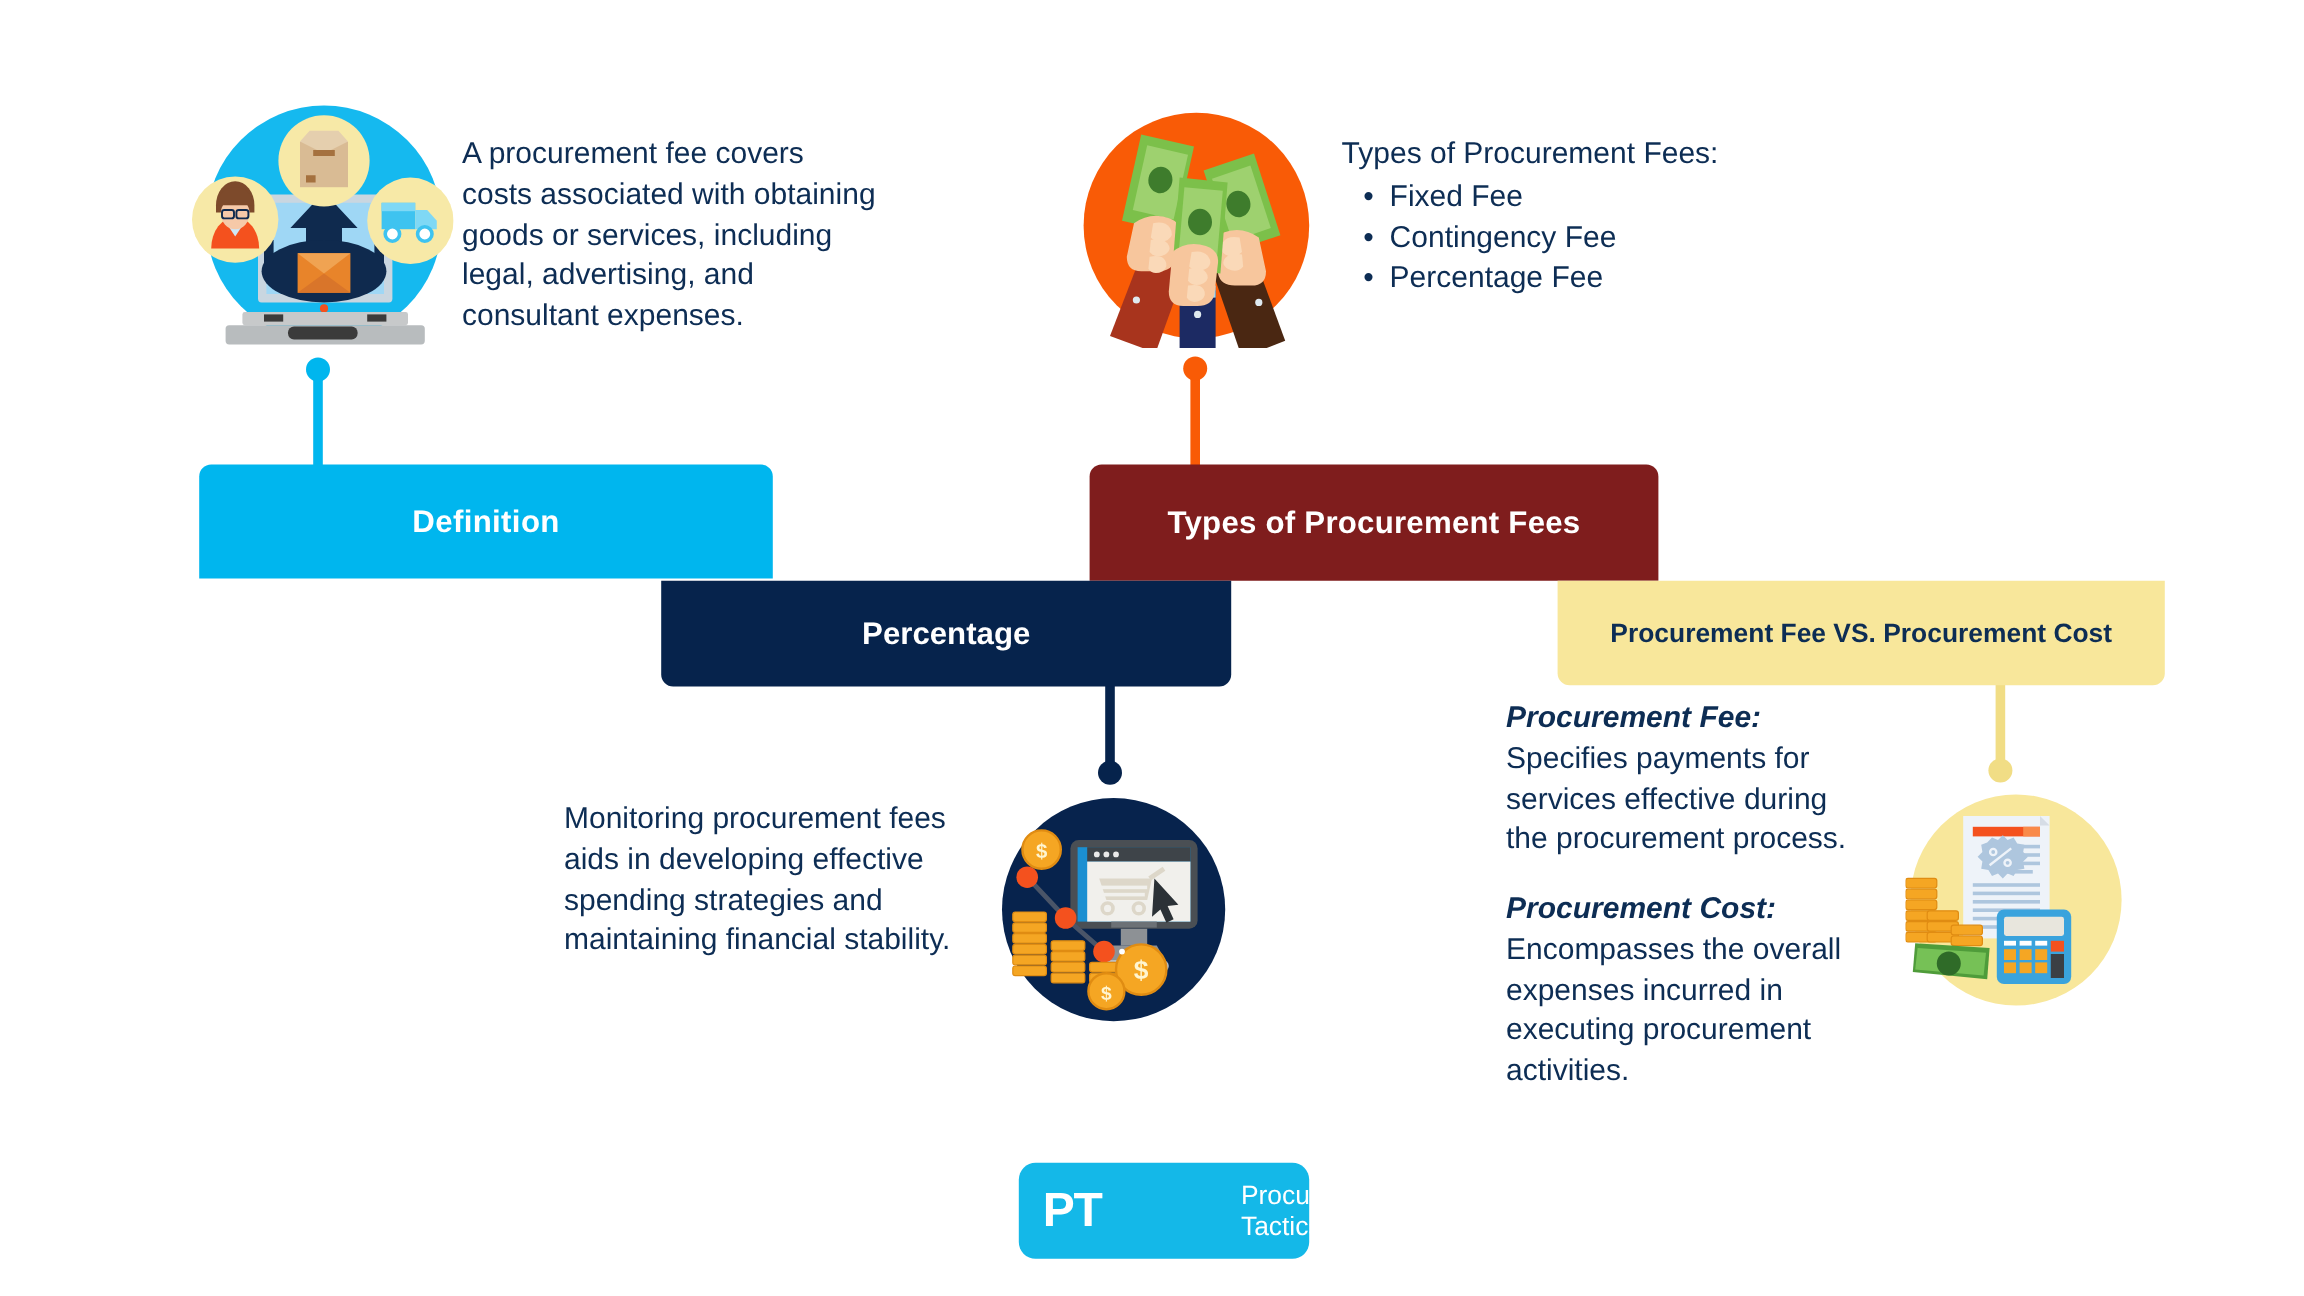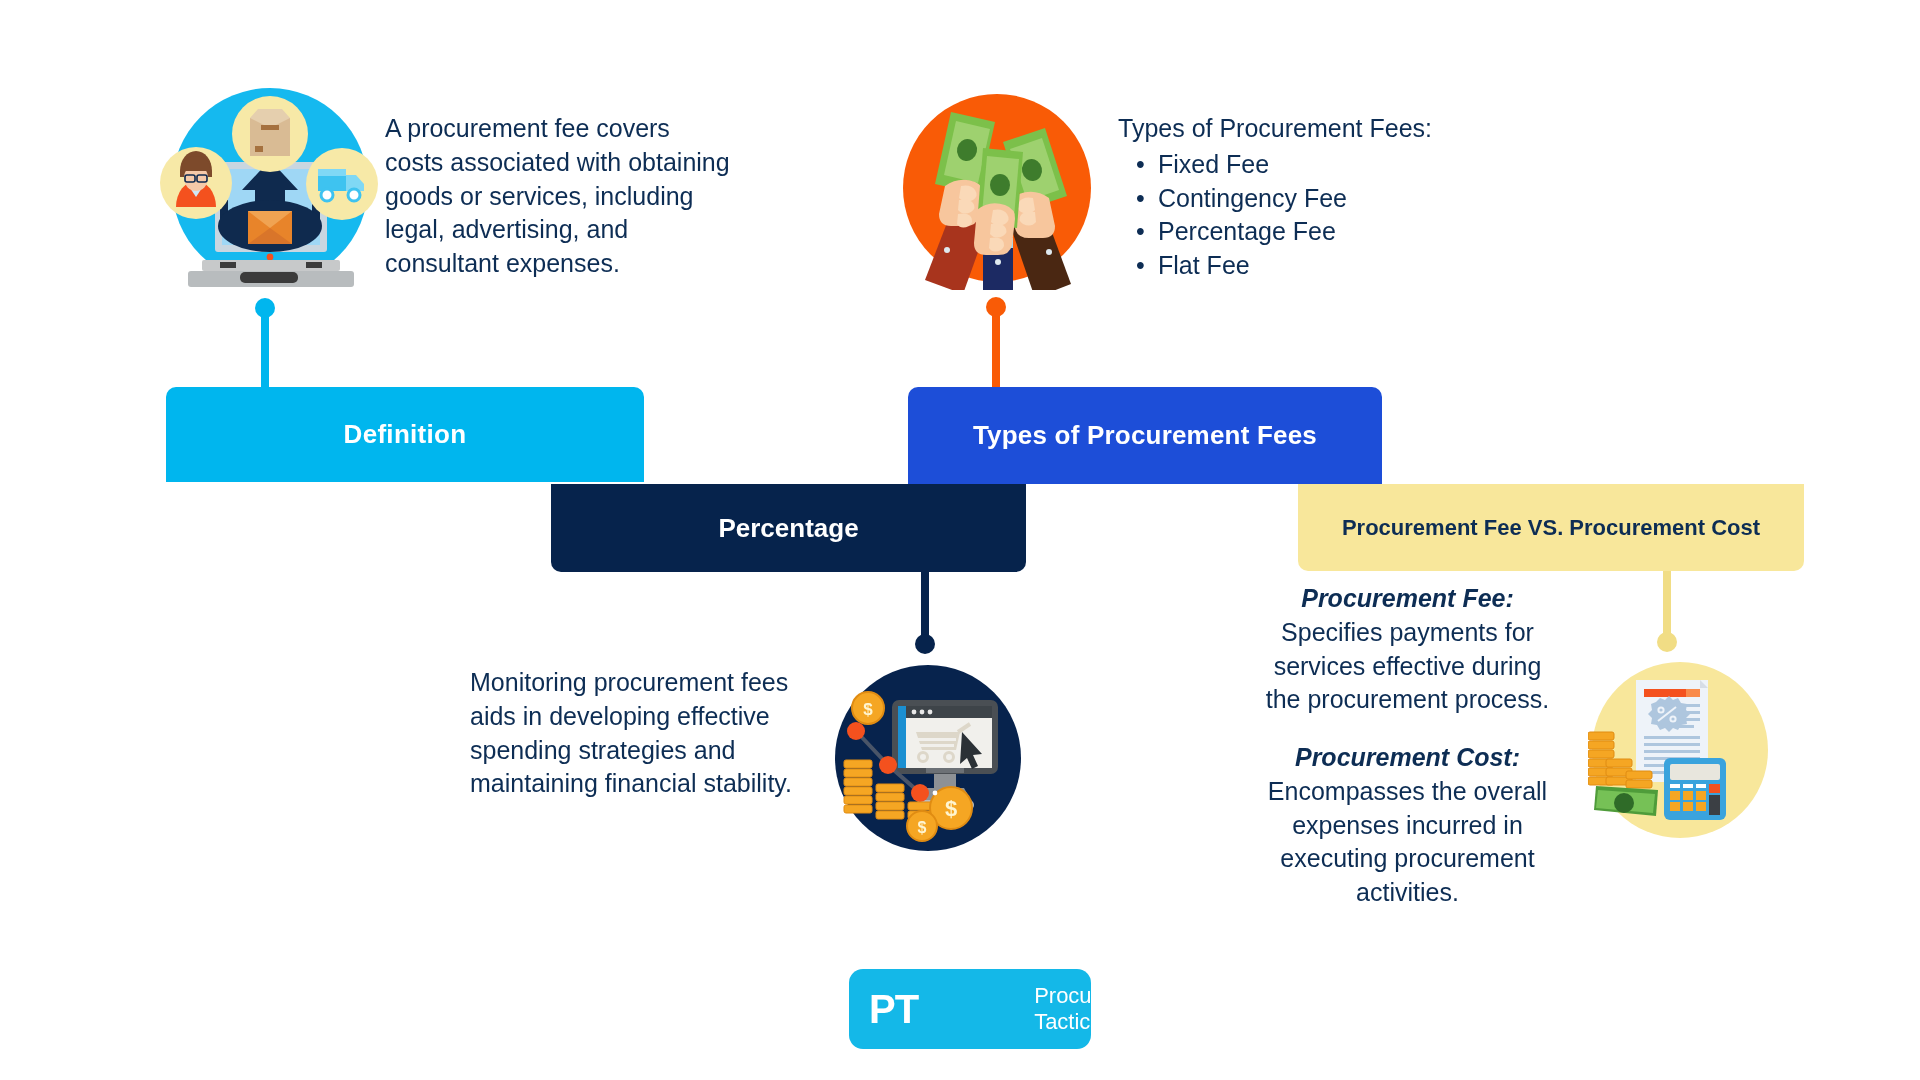--- a/index.html
+++ b/index.html
@@ -37,21 +37,21 @@
     left: 166px; top: 387px;
     width: 478px; height: 95px;
     background: #00b6ee;
     border-radius: 10px 10px 0 0;
     font-size: 26px;
     letter-spacing: .3px;
   }
   .banner-types {
     left: 908px; top: 387px;
     width: 474px; height: 97px;
-    background: #1d4ed8;
+    background: #7f1d1d;
     border-radius: 10px 10px 0 0;
     font-size: 26px;
     padding: 0 60px;
     letter-spacing: .2px;
     justify-content: center;
   }
   .banner-importance {
     left: 551px; top: 484px;
     width: 475px; height: 88px;
     background: #06234c;
@@ -251,21 +251,20 @@
       <path d="M91 148 q10 -2 13 3 t-2 9 q-8 4 -12 -2z" fill="#fad9b8"></path>
     </svg>
   </div>
 
   <div class="para" style="left:1118px; top:112px; width:400px;">
     <div class="list-title">Types of Procurement Fees:</div>
     <ul class="fee-list">
       <li>Fixed Fee</li>
       <li>Contingency Fee</li>
       <li>Percentage Fee</li>
-      <li>Flat Fee</li>
     </ul>
   </div>
 
   <div class="conn-dot" style="left:986px; top:297px; width:20px; height:20px; background:#f95b06;"></div>
   <div class="conn-line" style="left:992px; top:306px; width:8px; height:85px; background:#f95b06;"></div>
 
   <div class="banner banner-types">
     <span>Types of Procurement Fees</span>
   </div>
 
@@ -334,21 +333,21 @@
     </svg>
   </div>
 
   <div class="banner banner-vs">
     <span>Procurement Fee VS. Procurement Cost</span>
   </div>
 
   <div class="conn-line" style="left:1663px; top:570px; width:8px; height:70px; background:#f1dd85;"></div>
   <div class="conn-dot" style="left:1657px; top:632px; width:20px; height:20px; background:#f1dd85;"></div>
 
-  <div class="para" style="left:1255px; top:582px; width:305px; text-align:center;">
+  <div class="para" style="left:1255px; top:582px; width:305px; text-align:left;">
     <strong class="em">Procurement Fee:</strong>
     <span>Specifies payments for services effective during the procurement process.</span>
     <span class="gap"></span>
     <strong class="em">Procurement Cost:</strong>
     <span>Encompasses the overall expenses incurred in executing procurement activities.</span>
   </div>
 
   <div class="iconwrap" style="left:1588px; top:658px; width:184px; height:184px;">
     <svg width="184" height="184" viewBox="0 0 184 184">
       <circle cx="92" cy="92" r="88" fill="#f8e79b"></circle>

